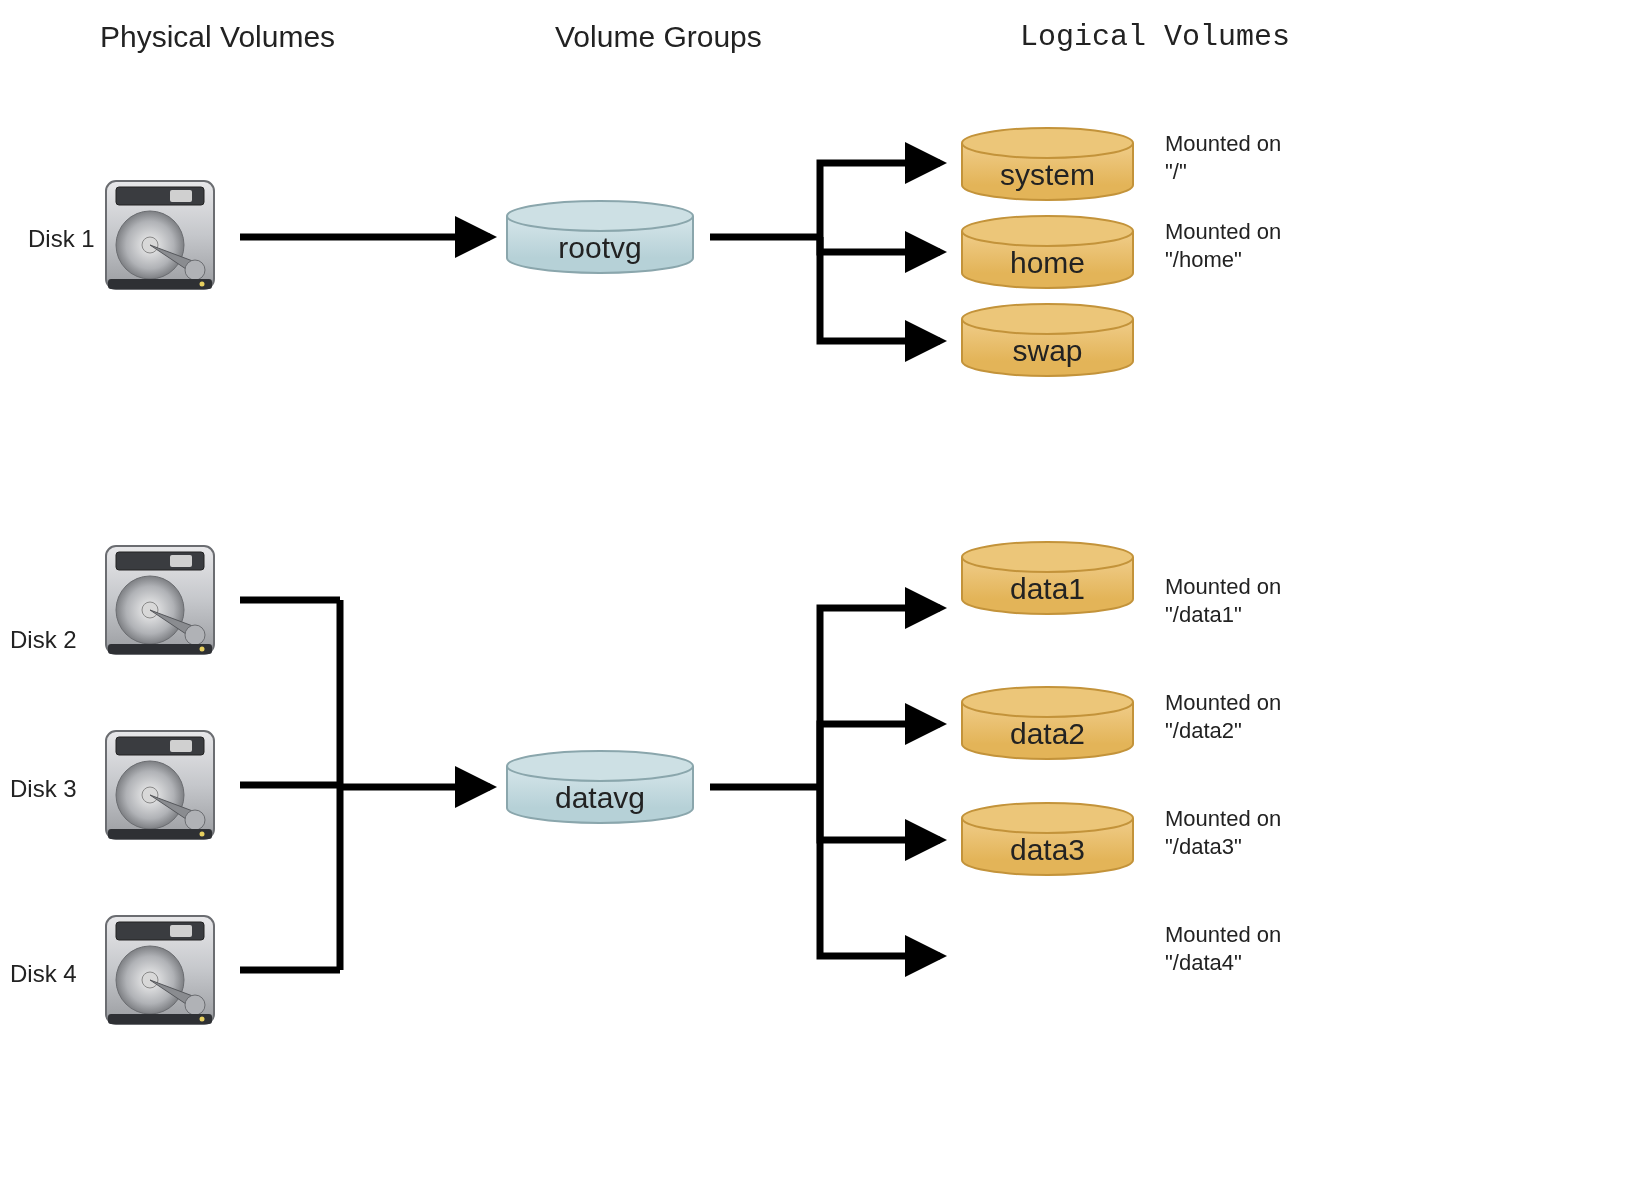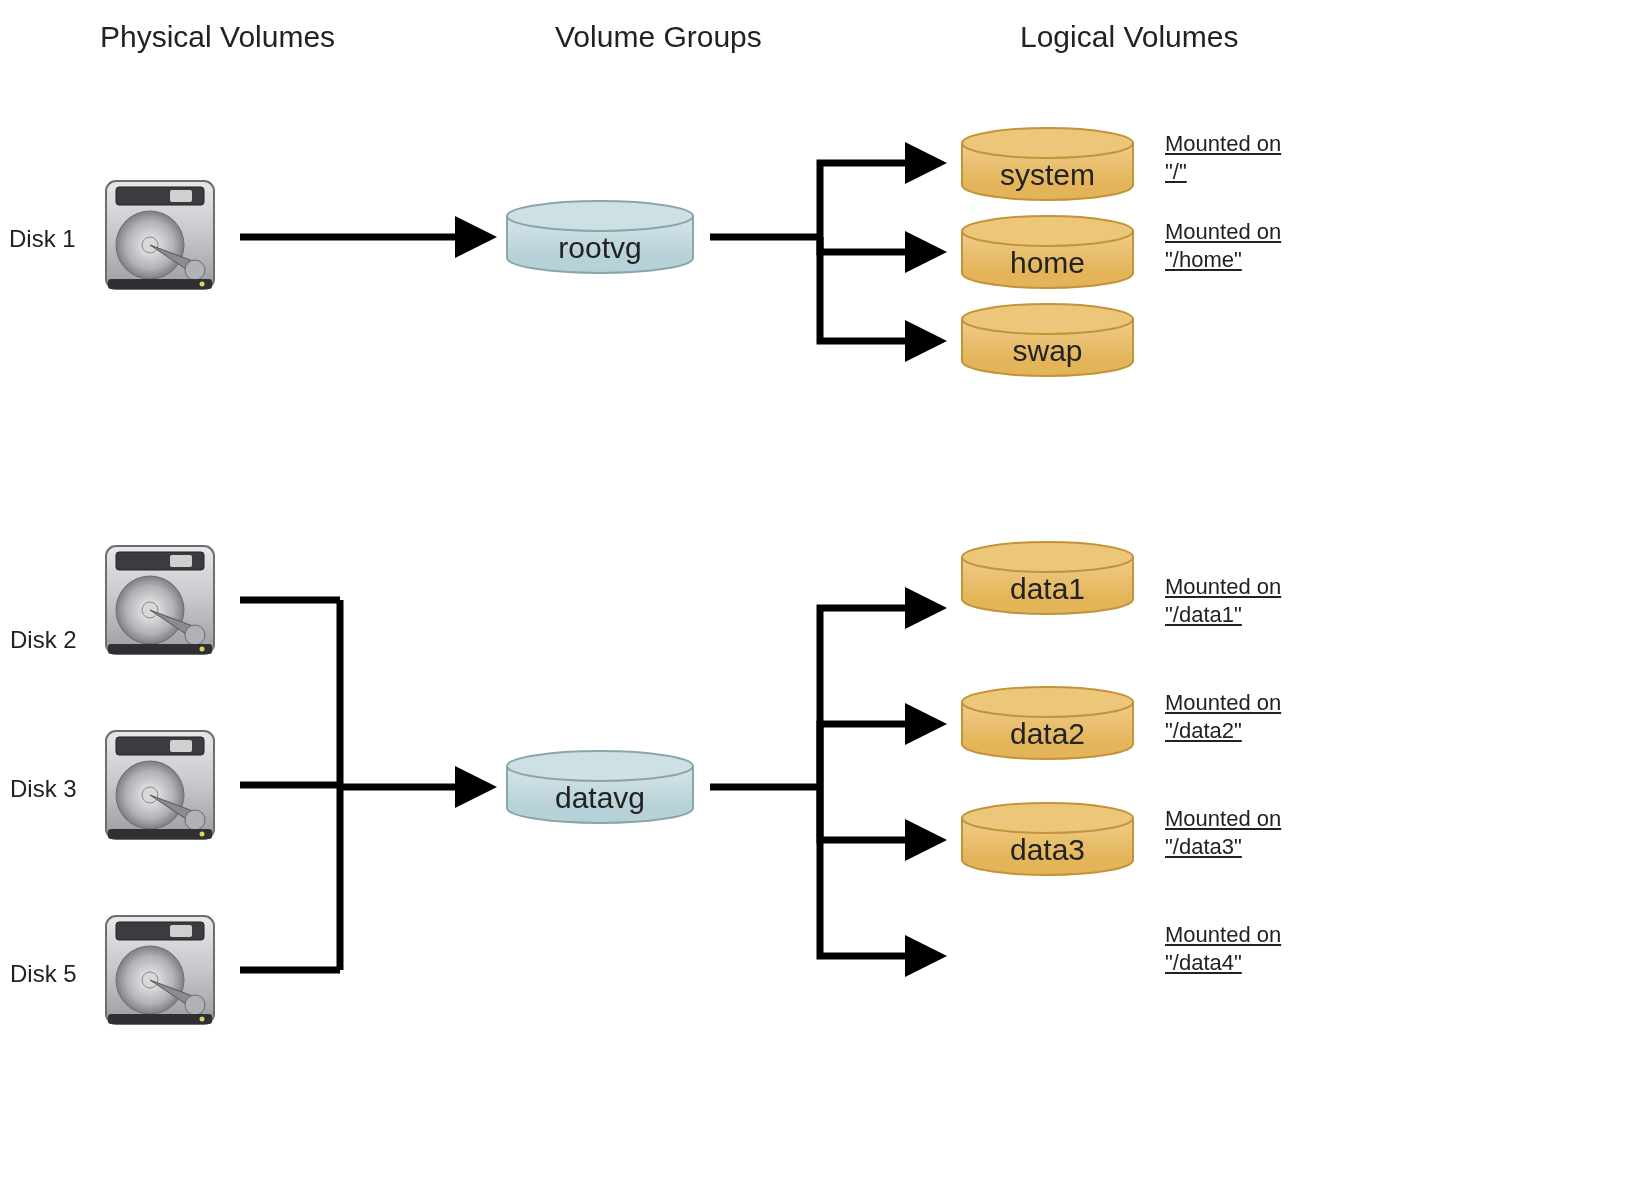--- a/index.html
+++ b/index.html
@@ -25,21 +25,20 @@
   .disk-label {
     position: absolute;
     font-size: 24px;
     color: #222;
   }
   .mount-label {
     position: absolute;
     font-size: 22px;
     line-height: 1.25;
     color: #222;
-    text-decoration: underline;
   }
   
   .disk {
     position: absolute;
     width: 120px;
     height: 120px;
   }
   
   .cyl-blue {
     position: absolute;
@@ -64,26 +63,26 @@
   .arrow-line { stroke: #000; stroke-width: 7; fill: none; }
   .arrow-head { fill: #000; }
 </style>
 </head>
 <body>
 
 <div class="canvas">
 
   <div class="col-header" style="left:100px;">Physical Volumes</div>
   <div class="col-header" style="left:555px;">Volume Groups</div>
-  <div class="col-header" style="left:1020px;">Logical Volumes</div>
-
-  <div class="disk-label" style="left:9px; top:225px;">Disk 1</div>
+  <div class="col-header" style="left:1020px;font-family:Liberation Mono, monospace;">Logical Volumes</div>
+
+  <div class="disk-label" style="left:28px; top:225px;">Disk 1</div>
   <div class="disk-label" style="left:10px; top:590px;margin-top:36px;">Disk 2</div>
   <div class="disk-label" style="left:10px; top:775px;">Disk 3</div>
-  <div class="disk-label" style="left:10px; top:960px;">Disk 5</div>
+  <div class="disk-label" style="left:10px; top:960px;">Disk 4</div>
 
   <div class="disk" style="left:100px; top:175px;">
     <svg viewBox="0 0 120 120" width="120" height="120">
       <defs>
         <linearGradient id="metal1" x1="0" y1="0" x2="0" y2="1">
           <stop offset="0" stop-color="#e8e8ea"></stop>
             <stop offset="0.5" stop-color="#c5c7cb"></stop>
             <stop offset="1" stop-color="#9a9ca0"></stop>
         </linearGradient>
         <radialGradient id="plat1" cx="50%" cy="50%" r="50%">

